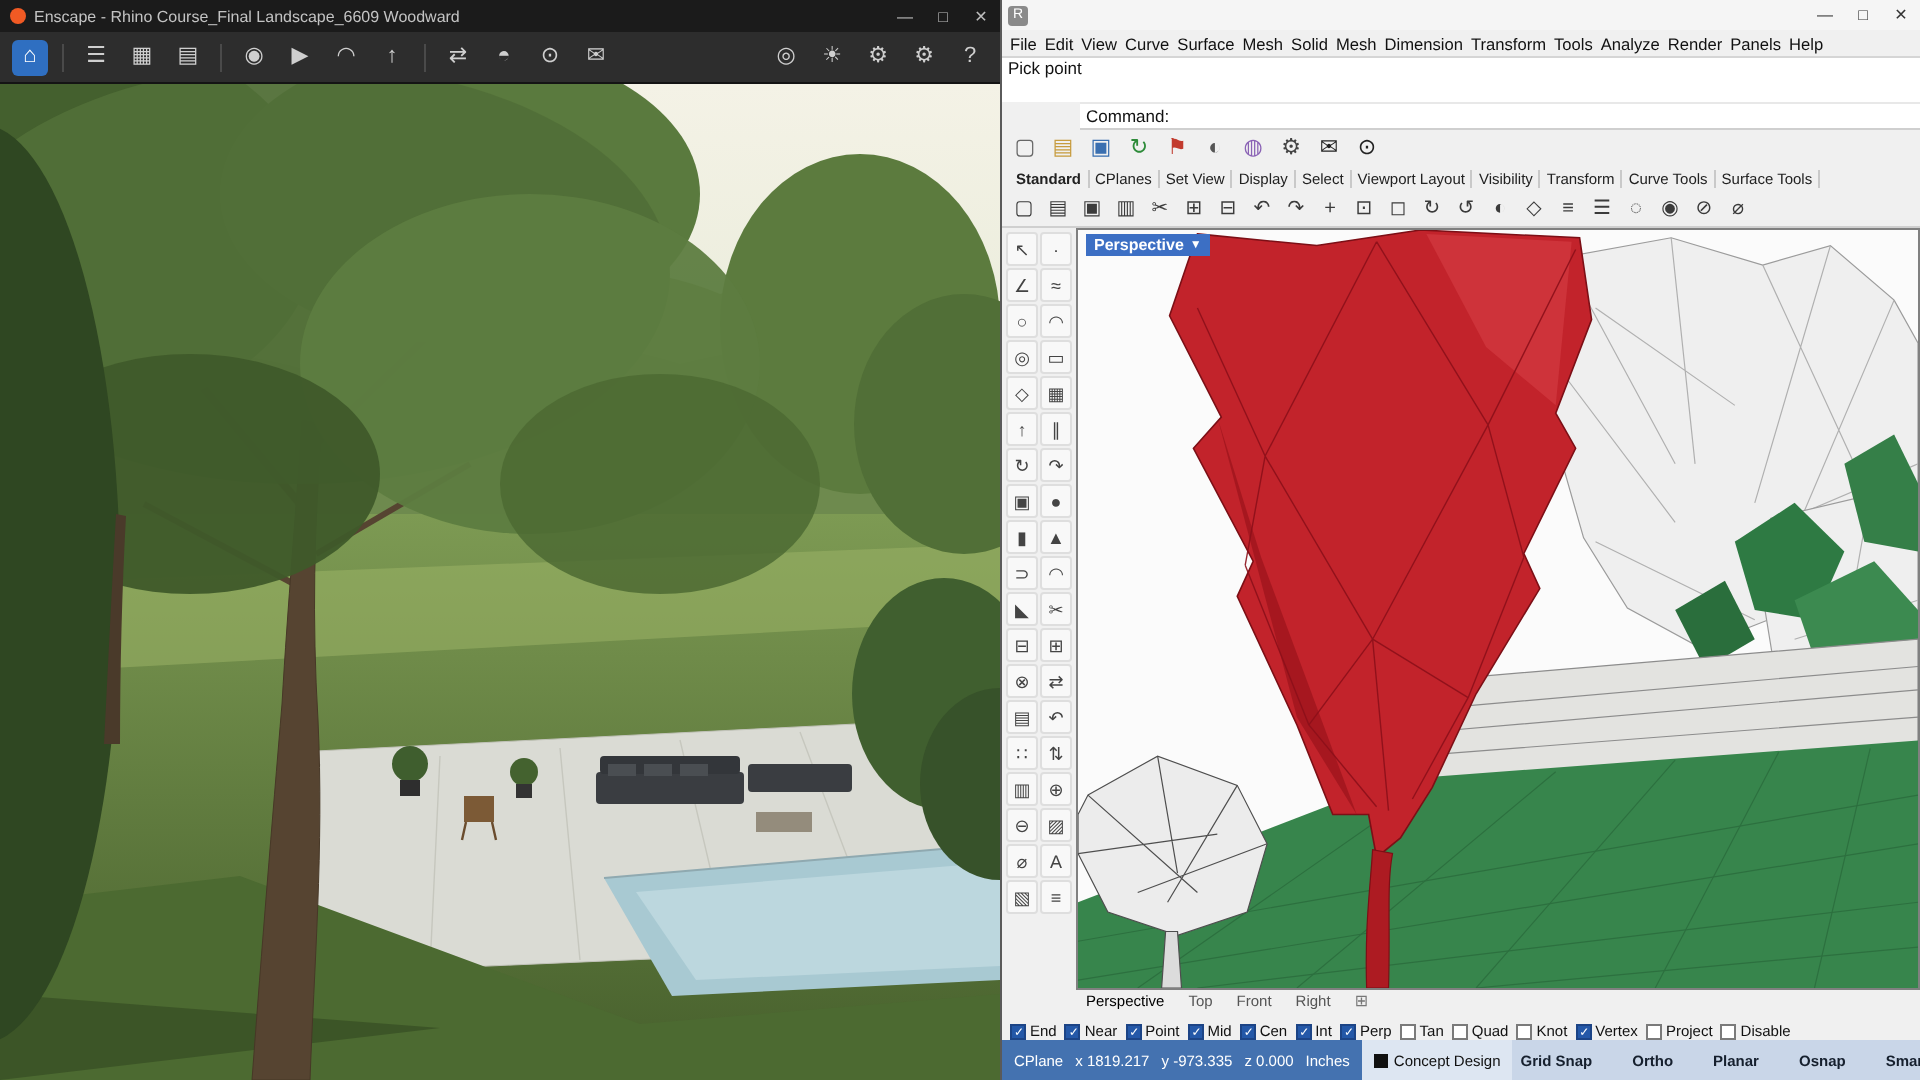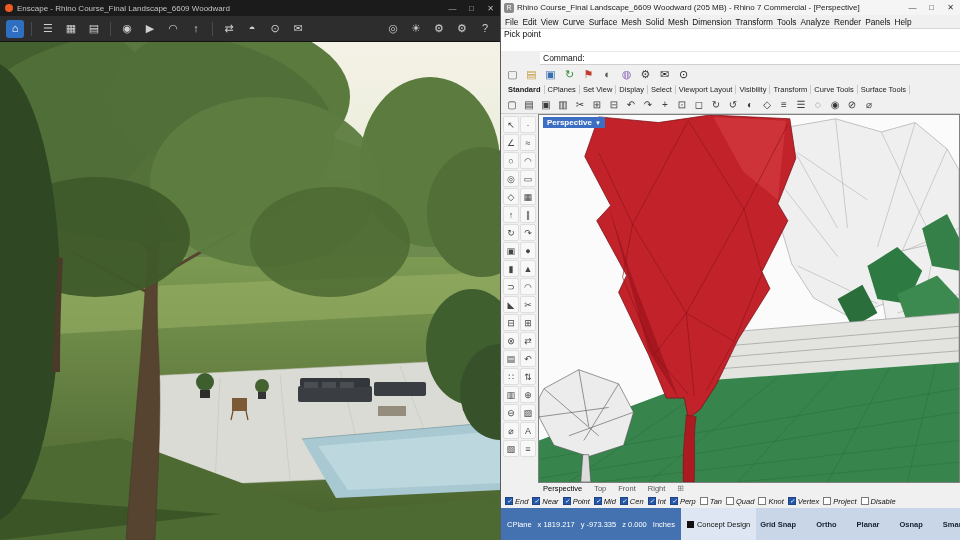--- a/index.html
+++ b/index.html
@@ -44,26 +44,26 @@
   .tb2-icon{width:14px;height:14px;font-size:10px;color:#3b3b3b;display:flex;align-items:center;justify-content:center;}
   .r-main{flex:1;display:flex;min-height:0;}
   .r-palette{width:37px;flex:none;display:grid;grid-template-columns:16px 16px;align-content:start;gap:1px;padding:2px;box-sizing:border-box;}
   .pal-icon{height:15px;font-size:9px;color:#444;display:flex;align-items:center;justify-content:center;background:#f8f8f8;border:1px solid #dedede;border-radius:2px;}
   .r-viewport{flex:1;position:relative;border:1px solid #808080;background:#fbfbfb;min-width:0;overflow:hidden;}
   .vp-label{position:absolute;top:2px;left:4px;display:flex;align-items:center;gap:3px;font-size:8px;font-weight:bold;color:#fff;background:#3c6fc4;padding:1px 4px;z-index:2;}
   .vp-caret{font-size:6px;line-height:1;}
   .r-vptabs{height:11px;display:flex;align-items:center;font-size:7.5px;color:#555;gap:12px;padding-left:42px;background:#f0f0f0;flex:none;}
   .vptab.active{color:#000;}
   .vptab-extra{color:#777;font-size:8px;}
-  .r-osnap{height:14px;display:flex;align-items:center;font-size:7.5px;color:#111;gap:4px;padding-left:4px;background:#f0f0f0;flex:none;overflow:hidden;font-style:italic;}
+  .r-osnap{height:14px;display:flex;align-items:flex-end;font-size:7.5px;color:#111;gap:4px;padding-left:4px;background:#f0f0f0;flex:none;overflow:hidden;}
   .osnap-item{display:flex;align-items:center;gap:2px;white-space:nowrap;}
   .cb{width:8px;height:8px;border:1px solid #7a7a7a;background:#fff;box-sizing:border-box;position:relative;flex:none;}
   .cb.on{background:#2458a8;border-color:#1c4486;}
   .cb.on::after{content:"✓";color:#fff;font-size:6px;position:absolute;top:-1px;left:1px;}
-  .r-status{height:32px;display:flex;align-items:stretch;font-size:7.5px;flex:none;overflow:hidden;justify-content:space-between;}
+  .r-status{height:20px;display:flex;align-items:stretch;font-size:7.5px;flex:none;overflow:hidden;justify-content:space-between;}
   .status-coords{display:flex;gap:6px;background:#4472b0;color:#fff;align-items:center;padding:0 6px;white-space:nowrap;flex:none;}
   .status-display{display:flex;gap:3px;align-items:center;background:#dde6f2;color:#111;padding:0 6px;white-space:nowrap;flex:none;}
   .display-swatch{width:7px;height:7px;background:#111;flex:none;}
   .status-toggles{flex:1;display:flex;gap:20px;align-items:center;background:#c9d6e8;padding:0 4px;font-weight:bold;color:#16202e;white-space:nowrap;overflow:hidden;}
 </style>
 </head>
 <body>
 
 <div id="enscape-window">
   <div class="ens-titlebar">
@@ -174,21 +174,20 @@
       <g>
         <path d="M52,330 C54,290 56,250 58,215 L63,216 C61,252 60,292 60,330 Z" fill="#4a3a2a"></path>
       </g>
     </svg>
   </div>
 </div>
 
 <div id="rhino-window">
   <div class="r-titlebar">
     <span class="r-appicon">R</span>
-    <span class="r-title">Rhino Course_Final Landscape_6609 Woodward (205 MB) - Rhino 7 Commercial - [Perspective]</span>
     <div class="win-controls" id="rh-controls">
         <span class="win-btn">—</span>
         <span class="win-btn">□</span>
         <span class="win-btn">✕</span>
       </div>
   </div>
 
   <div class="r-menubar" id="r-menubar">
       <span class="menu-item">File</span>
       <span class="menu-item">Edit</span>

